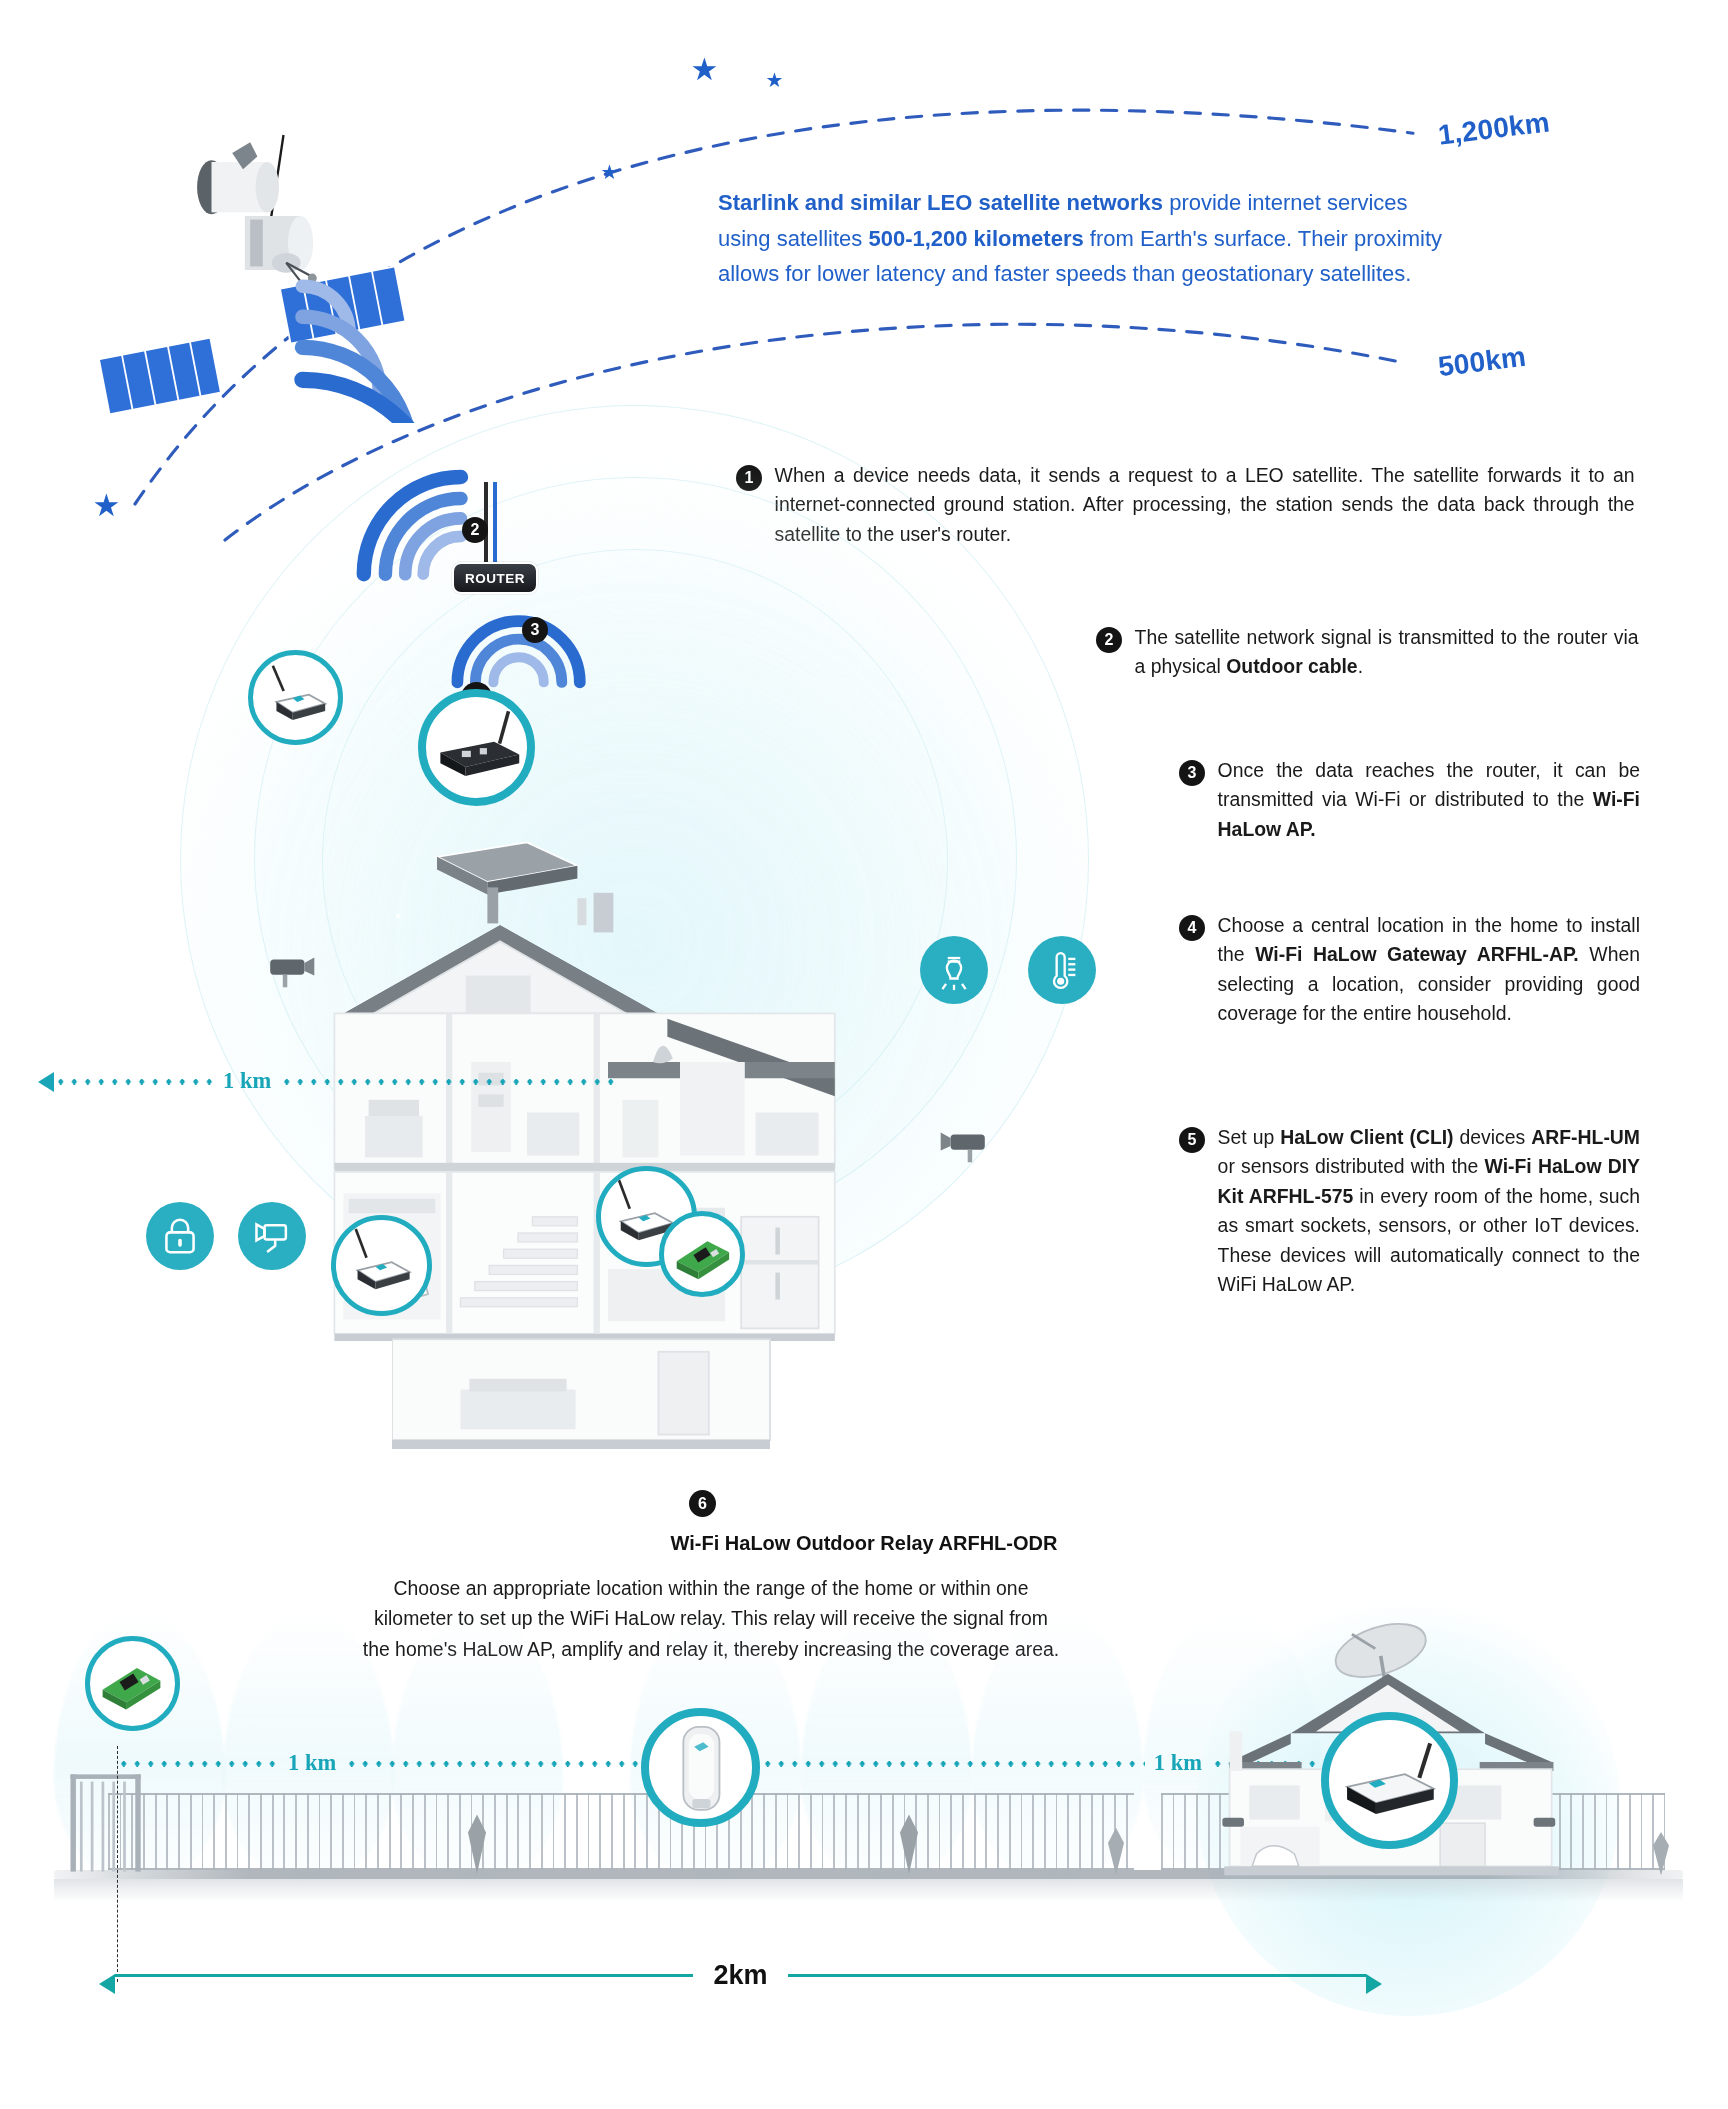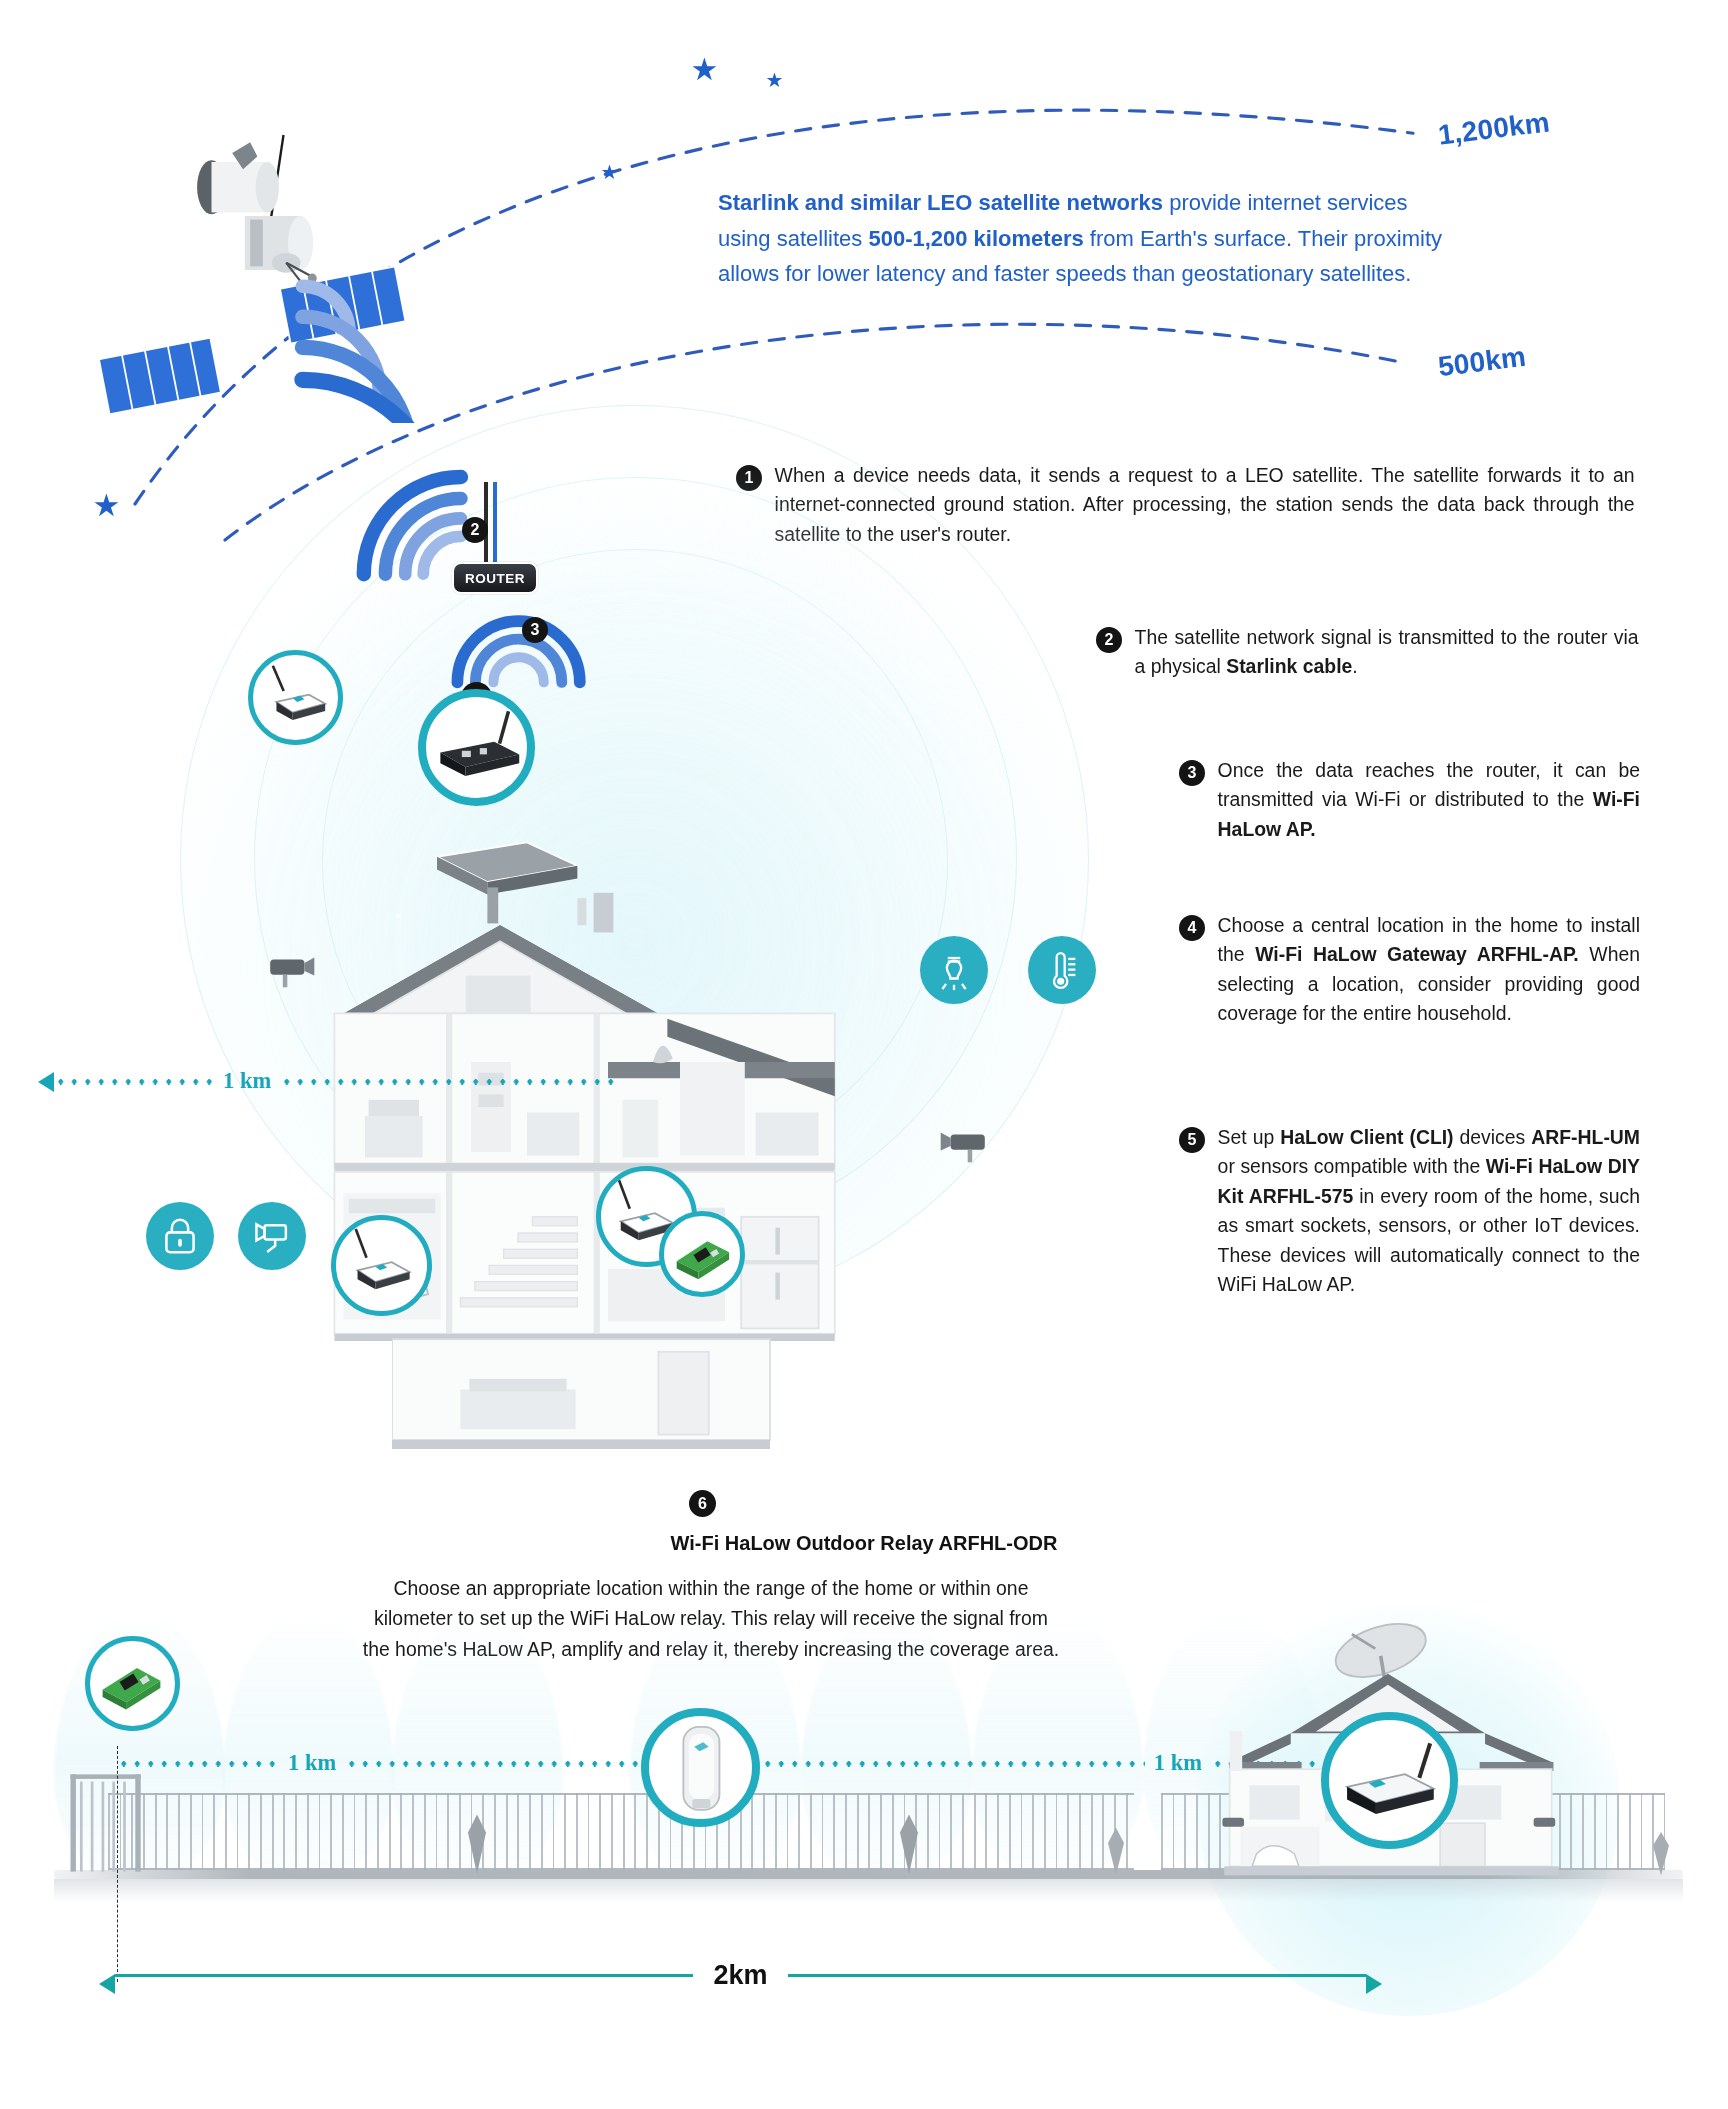--- a/index.html
+++ b/index.html
@@ -338,36 +338,36 @@
     </div>
   </div>
 
   <div class="step" id="step1">
     <div class="badge">1</div>
     <div class="step-body">When a device needs data, it sends a request to a LEO satellite. The satellite forwards it to an internet-connected ground station. After processing, the station sends the data back through the satellite to the user's router.</div>
   </div>
 
   <div class="step" id="step2">
     <div class="badge">2</div>
-    <div class="step-body"><span>The satellite network signal is transmitted to the router via a physical </span><b>Starlink cable</b><span>.</span></div>
+    <div class="step-body"><span>The satellite network signal is transmitted to the router via a physical </span><b>Outdoor cable</b><span>.</span></div>
   </div>
 
   <div class="step" id="step3">
     <div class="badge">3</div>
     <div class="step-body"><span>Once the data reaches the router, it can be transmitted via Wi-Fi or distributed to the </span><b>Wi-Fi HaLow AP.</b><span></span></div>
   </div>
 
   <div class="step" id="step4">
     <div class="badge">4</div>
     <div class="step-body"><span>Choose a central location in the home to install the </span><b>Wi-Fi HaLow Gateway ARFHL-AP.</b><span> When selecting a location, consider providing good coverage for the entire household.</span></div>
   </div>
 
   <div class="step" id="step5">
     <div class="badge">5</div>
-    <div class="step-body" id="step5-body"><span>Set up </span><b>HaLow Client (CLI)</b><span> devices </span><b>ARF-HL-UM</b><span> or sensors compatible with the </span><b>Wi-Fi HaLow DIY Kit ARFHL-575</b><span> in every room of the home, such as smart sockets, sensors, or other IoT devices. These devices will automatically connect to the WiFi HaLow AP.</span></div>
+    <div class="step-body" id="step5-body"><span>Set up </span><b>HaLow Client (CLI)</b><span> devices </span><b>ARF-HL-UM</b><span> or sensors distributed with the </span><b>Wi-Fi HaLow DIY Kit ARFHL-575</b><span> in every room of the home, such as smart sockets, sensors, or other IoT devices. These devices will automatically connect to the WiFi HaLow AP.</span></div>
   </div>
 
   <div id="house-scene">
 
     <div class="halo" style="left:162px; top:-18px; width:909px; height:909px;"></div>
     <div class="halo" style="left:236px; top:54px; width:763px; height:763px; opacity:.9;"></div>
     <div class="halo" style="left:304px; top:126px; width:626px; height:626px; opacity:.8;"></div>
 
     <svg class="wifi-arc" style="left:317px; top:-72px;" width="270" height="270" viewBox="0 0 300 300">
       <g fill="none" stroke-linecap="round">

